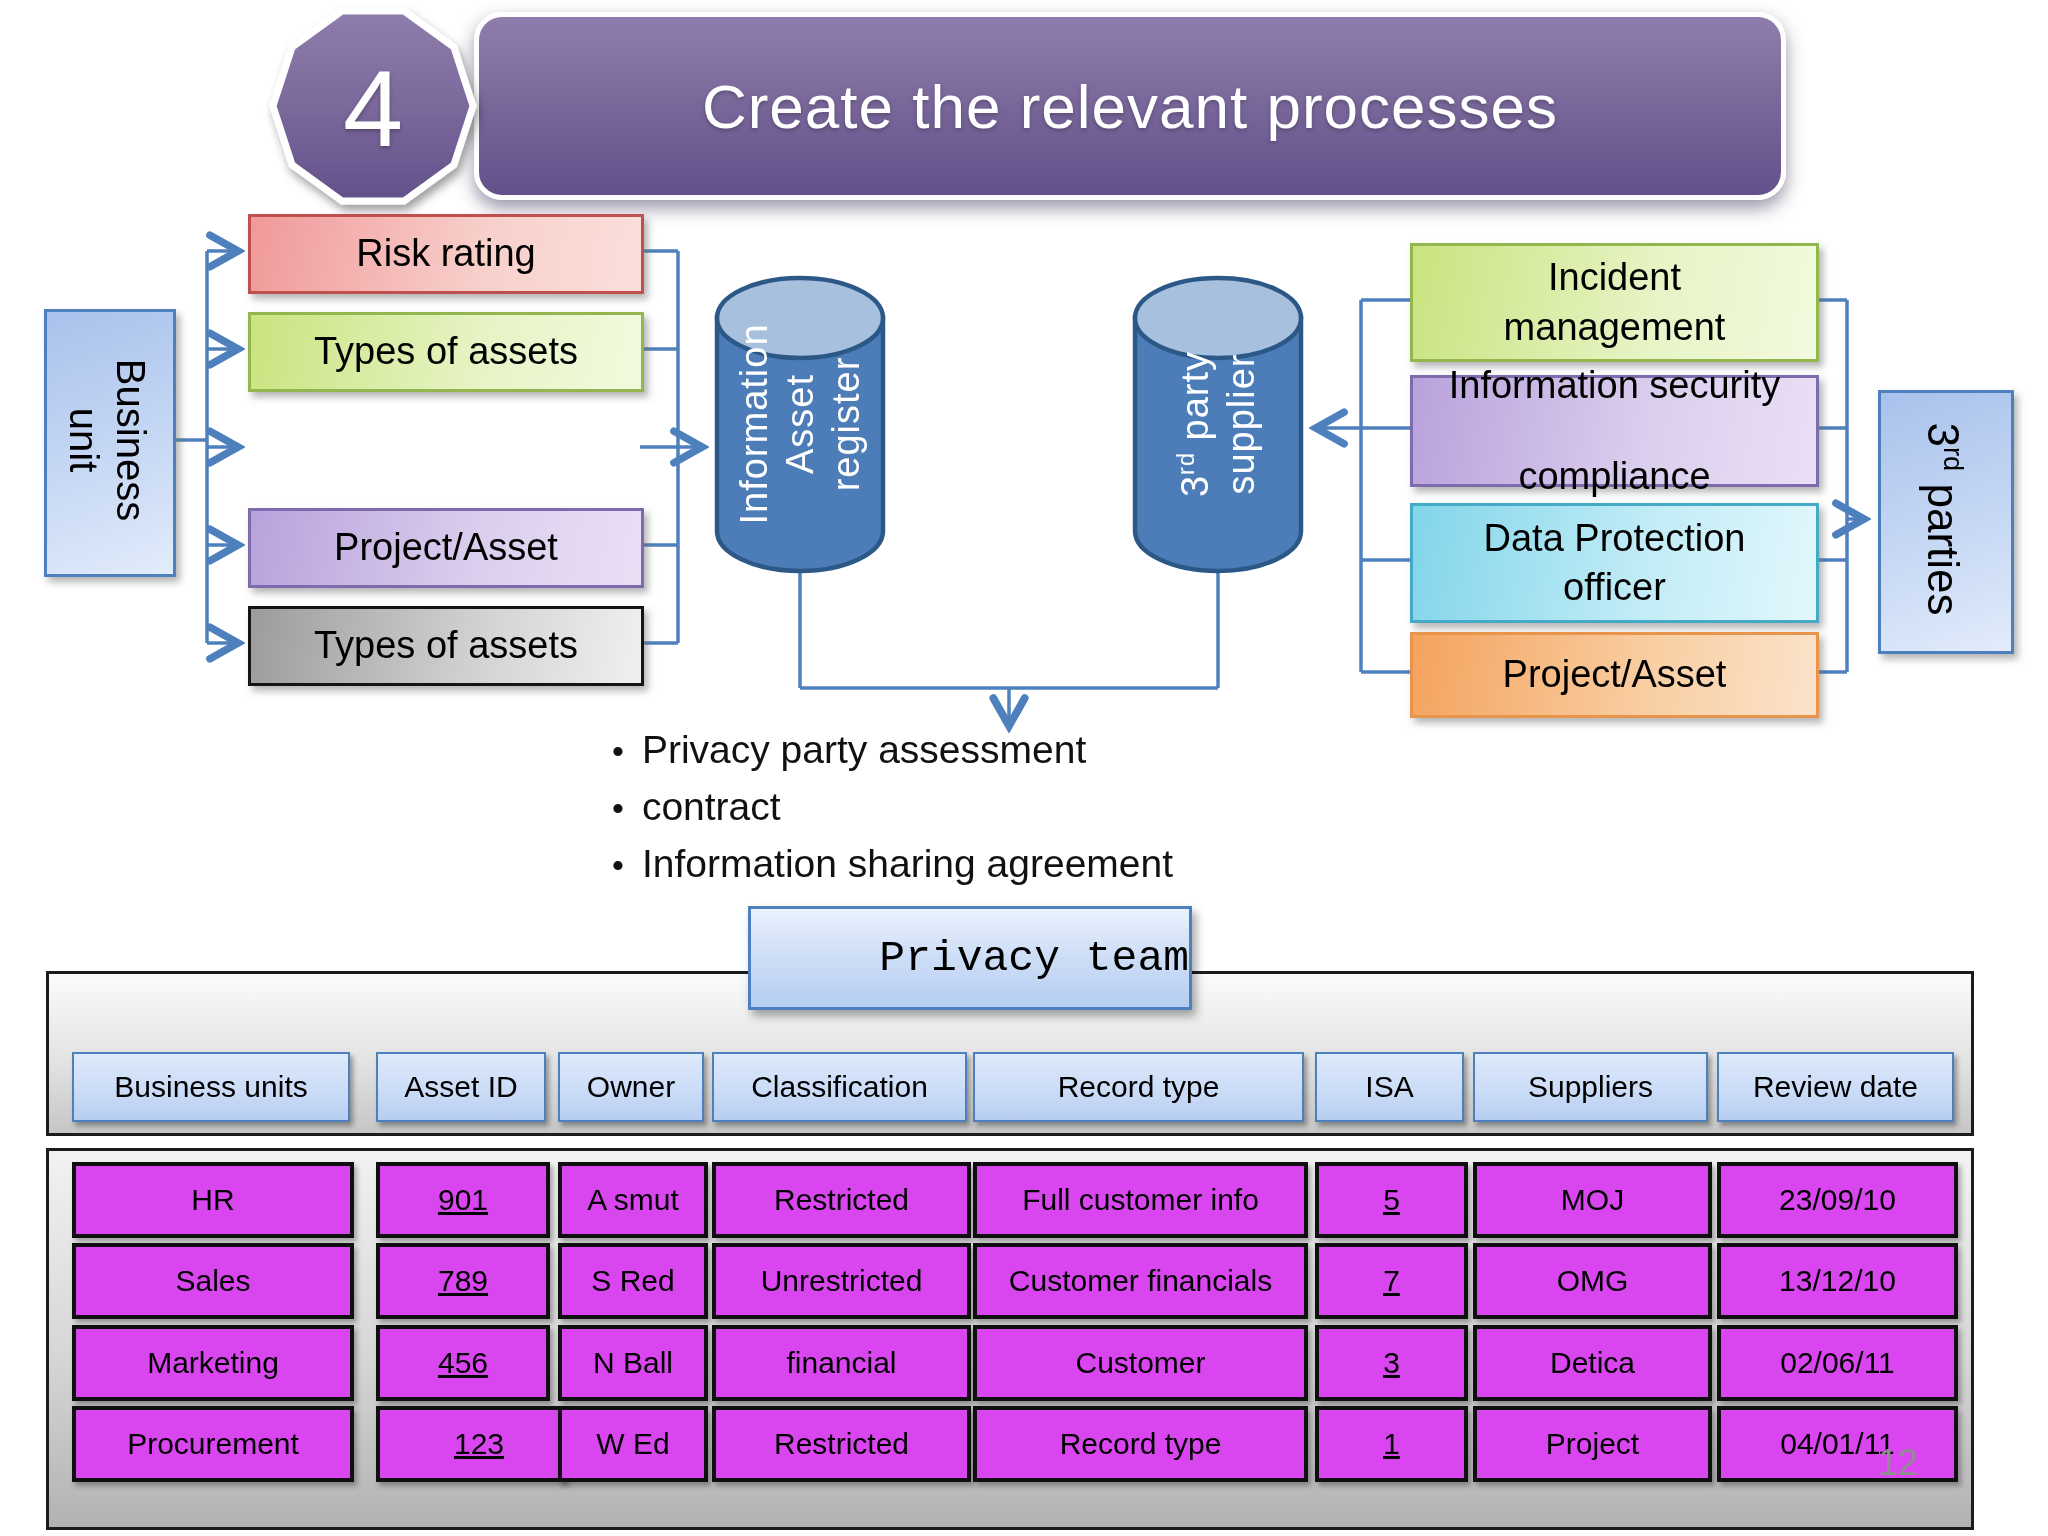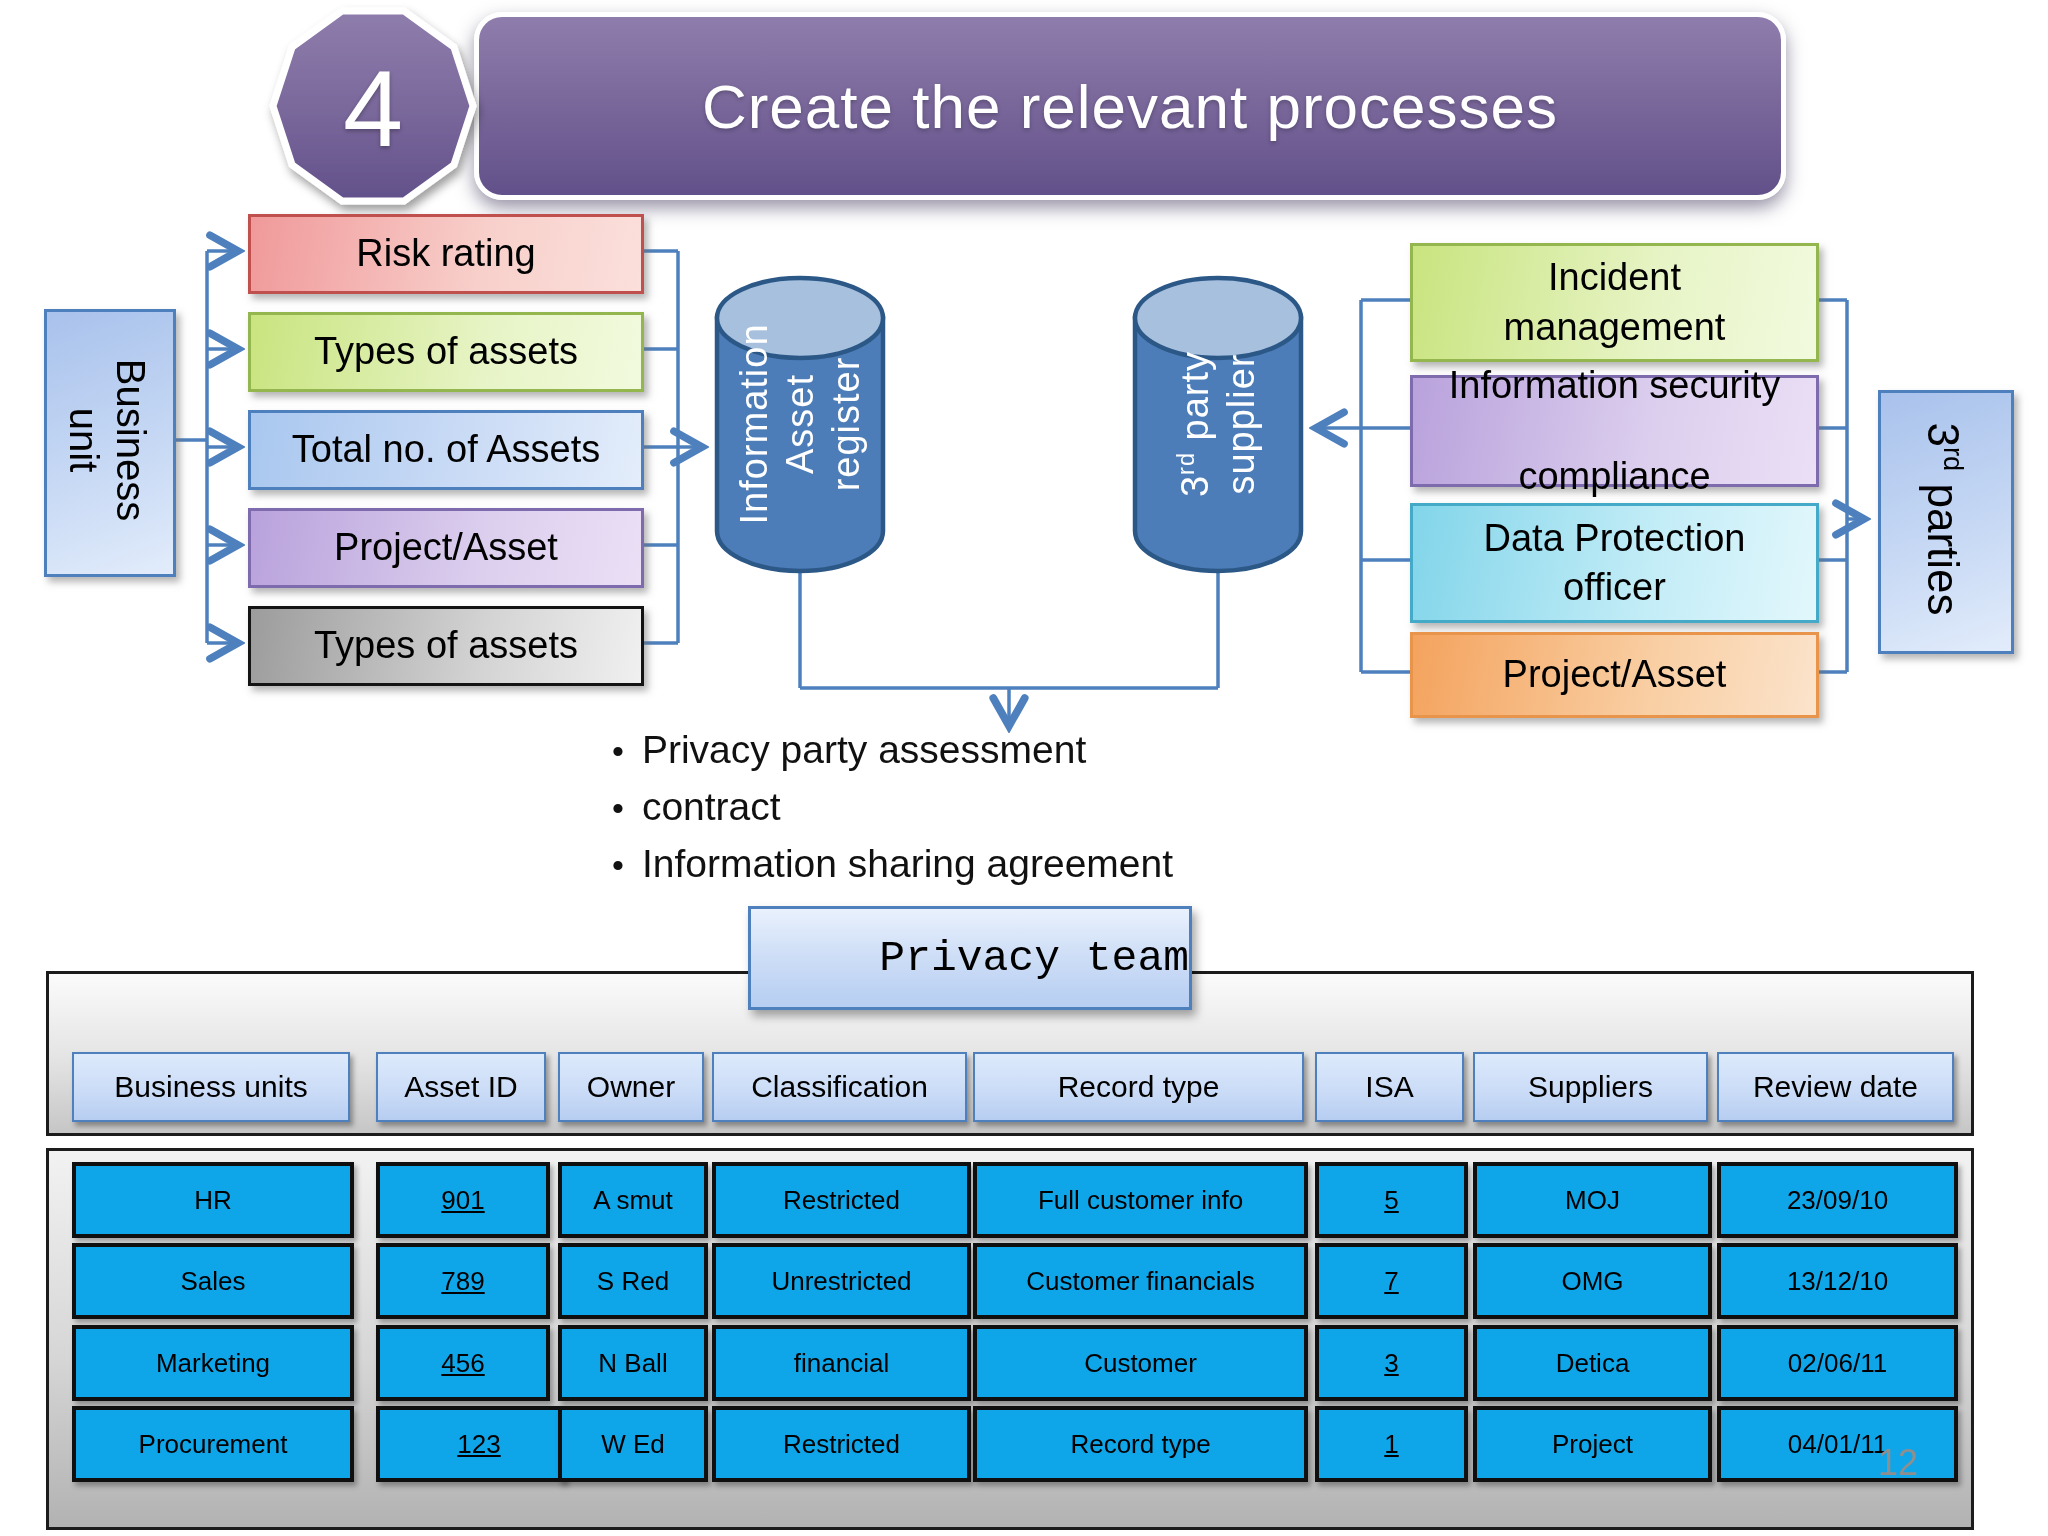--- a/index.html
+++ b/index.html
@@ -68,22 +68,22 @@
     font-size:43px;z-index:4;font-family:Liberation Mono, monospace;}
 
   
   .band{position:absolute;left:46px;width:1922px;border:3px solid #1c1c1c;z-index:1;}
   #header-band{top:971px;height:159px;background:linear-gradient(180deg,#fbfbfb 0%,#e3e3e3 55%,#c6c6c6 100%);}
   #body-band{top:1148px;height:376px;background:linear-gradient(180deg,#f2f2f2 0%,#d6d6d6 55%,#b2b2b2 100%);}
 
   .hcell{position:absolute;display:flex;align-items:center;justify-content:center;font-size:30px;
     background:linear-gradient(180deg,#ddeafb 0%,#cbdcf7 55%,#b7cef1 100%);border:2px solid #4e80bd;
     box-shadow:3px 4px 5px rgba(0,0,0,.35);z-index:2;}
-  .bcell{position:absolute;display:flex;align-items:center;justify-content:center;font-size:26px;
-    background:#0ea5e9;border:4px solid #0f0f0f;box-shadow:3px 4px 5px rgba(0,0,0,.3);z-index:2;}
+  .bcell{position:absolute;display:flex;align-items:center;justify-content:center;font-size:30px;
+    background:#d946ef;border:4px solid #0f0f0f;box-shadow:3px 4px 5px rgba(0,0,0,.3);z-index:2;}
   .ucell{text-decoration:underline;}
 
   #page-number{position:absolute;left:1878px;top:1442px;font-size:36px;color:#8f8f8f;z-index:5;}
 
   svg.overlay{position:absolute;left:0;top:0;z-index:3;}
 </style>
 </head>
 <body>
 
 <div id="slide">
@@ -166,23 +166,20 @@
   <div id="business-unit-label" class="vtext">
     <span>Business</span>
     <span>unit</span>
   </div>
 
   <div id="box-risk" class="box th-red">
     <span>Risk rating</span>
   </div>
   <div id="box-assets-green" class="box th-green">
     <span>Types of assets</span>
-  </div>
-  <div id="box-total" class="box th-blue">
-    <span>Total no. of Assets</span>
   </div>
   <div id="box-project-left" class="box th-purple">
     <span>Project/Asset</span>
   </div>
   <div id="box-assets-gray" class="box th-gray">
     <span>Types of assets</span>
   </div>
 
   <div id="cyl1-label" class="vtext cyl-label">
     <span>Information</span>

